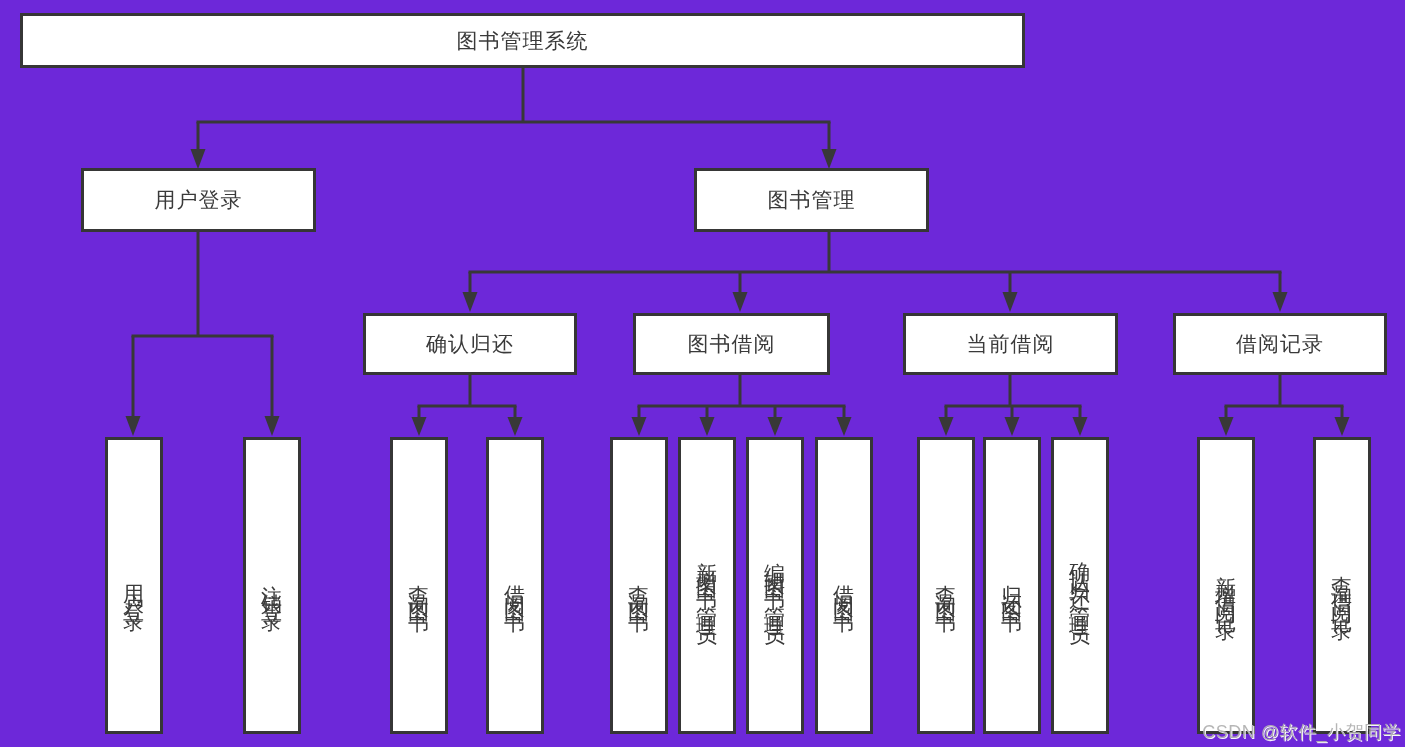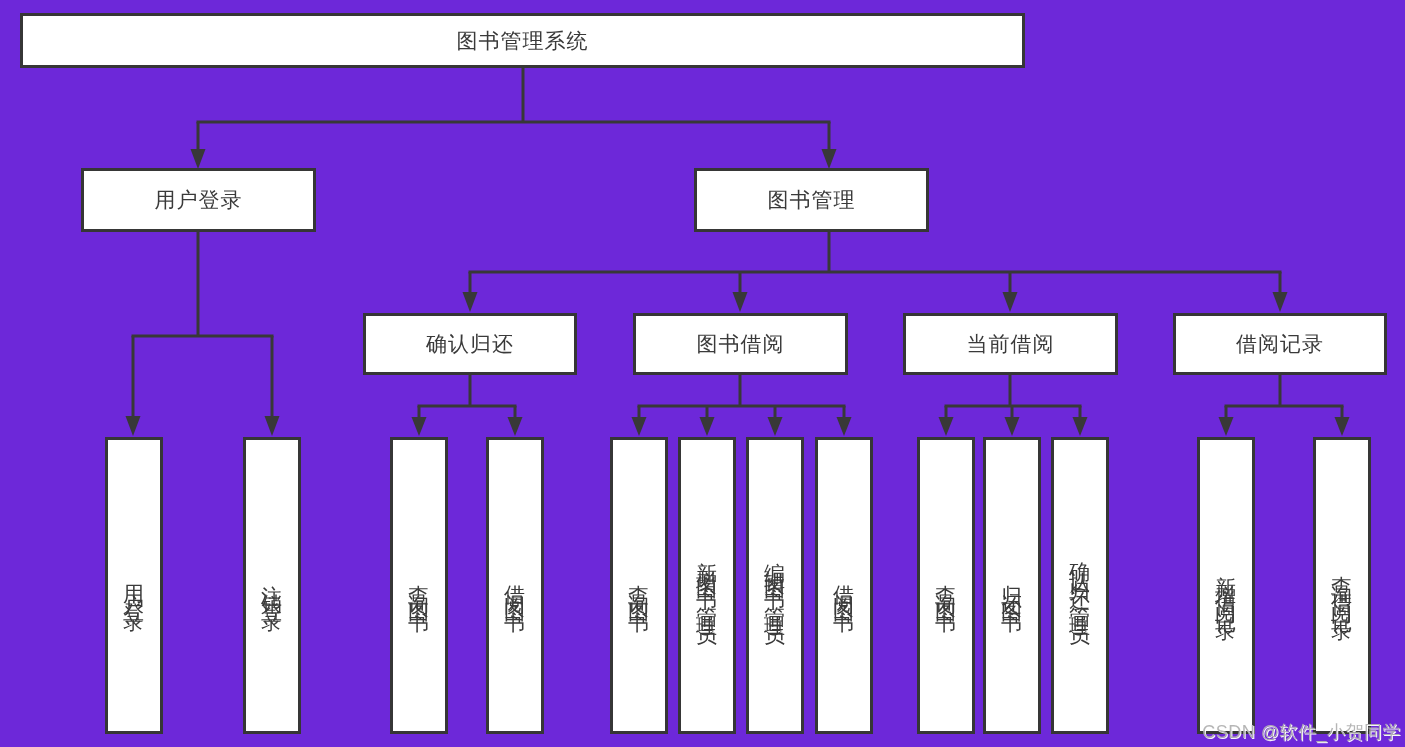--- a/index.html
+++ b/index.html
@@ -120,21 +120,21 @@
   <div class="node l2" style="left:81px;">
     <span class="hlabel">用户登录</span>
   </div>
   <div class="node l2" style="left:672px;margin-left:22px;">
     <span class="hlabel">图书管理</span>
   </div>
 
   <div class="node l3" style="left:363px;width:214px;">
     <span class="hlabel">确认归还</span>
   </div>
-  <div class="node l3" style="left:633px;width:215px;">
+  <div class="node l3" style="left:633px;width:197px;">
     <span class="hlabel">图书借阅</span>
   </div>
   <div class="node l3" style="left:903px;width:215px;align-items:center;">
     <span class="hlabel">当前借阅</span>
   </div>
   <div class="node l3" style="left:1173px;width:214px;">
     <span class="hlabel">借阅记录</span>
   </div>
 
   <div class="node leaf" style="left:105px;">

